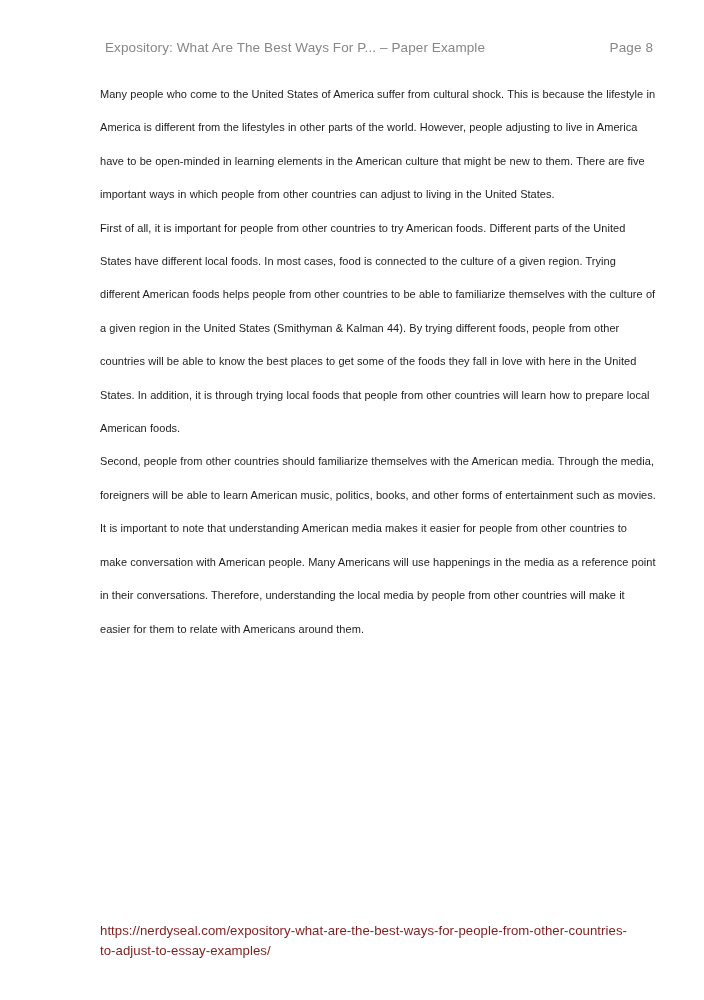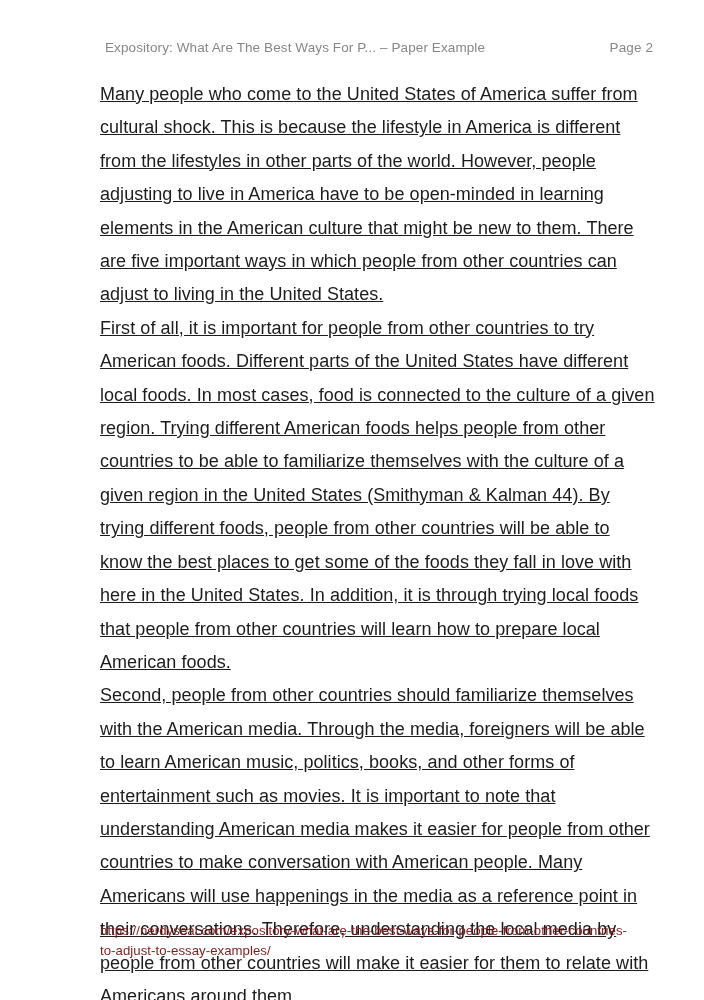--- a/index.html
+++ b/index.html
@@ -51,27 +51,26 @@
 
   
   .doc-body {
     position: absolute;
     top: 78px;
     left: 100px;
     width: 556px;
   }
   .doc-body p {
     margin: 0 0 0 0;
-    font-size: 18px;
+    font-size: 11px;
     line-height: 33.4px;
     color: #1c1c1c;
     text-align: left;
     letter-spacing: 0.04px;
     word-spacing: 0.1px;
-    text-decoration: underline;
   }
 
   
   .doc-footer {
     position: absolute;
     top: 921px;
     left: 100px;
     width: 540px;
     font-size: 13.2px;
     line-height: 19.5px;
@@ -80,21 +79,21 @@
     word-break: break-word;
   }
 </style>
 </head>
 <body>
 
 <div class="page">
 
   <div class="page-header">
     <span class="doc-title">Expository: What Are The Best Ways For P... – Paper Example</span>
-    <span class="page-number">Page 2</span>
+    <span class="page-number">Page 8</span>
   </div>
 
   <div class="doc-body">
     <p>Many people who come to the United States of America suffer from cultural shock. This is because the lifestyle in America is different from the lifestyles in other parts of the world. However, people adjusting to live in America have to be open-minded in learning elements in the American culture that might be new to them. There are five important ways in which people from other countries can adjust to living in the United States.</p>
     <p>First of all, it is important for people from other countries to try American foods. Different parts of the United States have different local foods. In most cases, food is connected to the culture of a given region. Trying different American foods helps people from other countries to be able to familiarize themselves with the culture of a given region in the United States (Smithyman &amp; Kalman 44). By trying different foods, people from other countries will be able to know the best places to get some of the foods they fall in love with here in the United States. In addition, it is through trying local foods that people from other countries will learn how to prepare local American foods.</p>
     <p>Second, people from other countries should familiarize themselves with the American media. Through the media, foreigners will be able to learn American music, politics, books, and other forms of entertainment such as movies. It is important to note that understanding American media makes it easier for people from other countries to make conversation with American people. Many Americans will use happenings in the media as a reference point in their conversations. Therefore, understanding the local media by people from other countries will make it easier for them to relate with Americans around them.</p>
   </div>
 
   <div class="doc-footer">https://nerdyseal.com/expository-what-are-the-best-ways-for-people-from-other-countries-to-adjust-to-essay-examples/</div>
 

